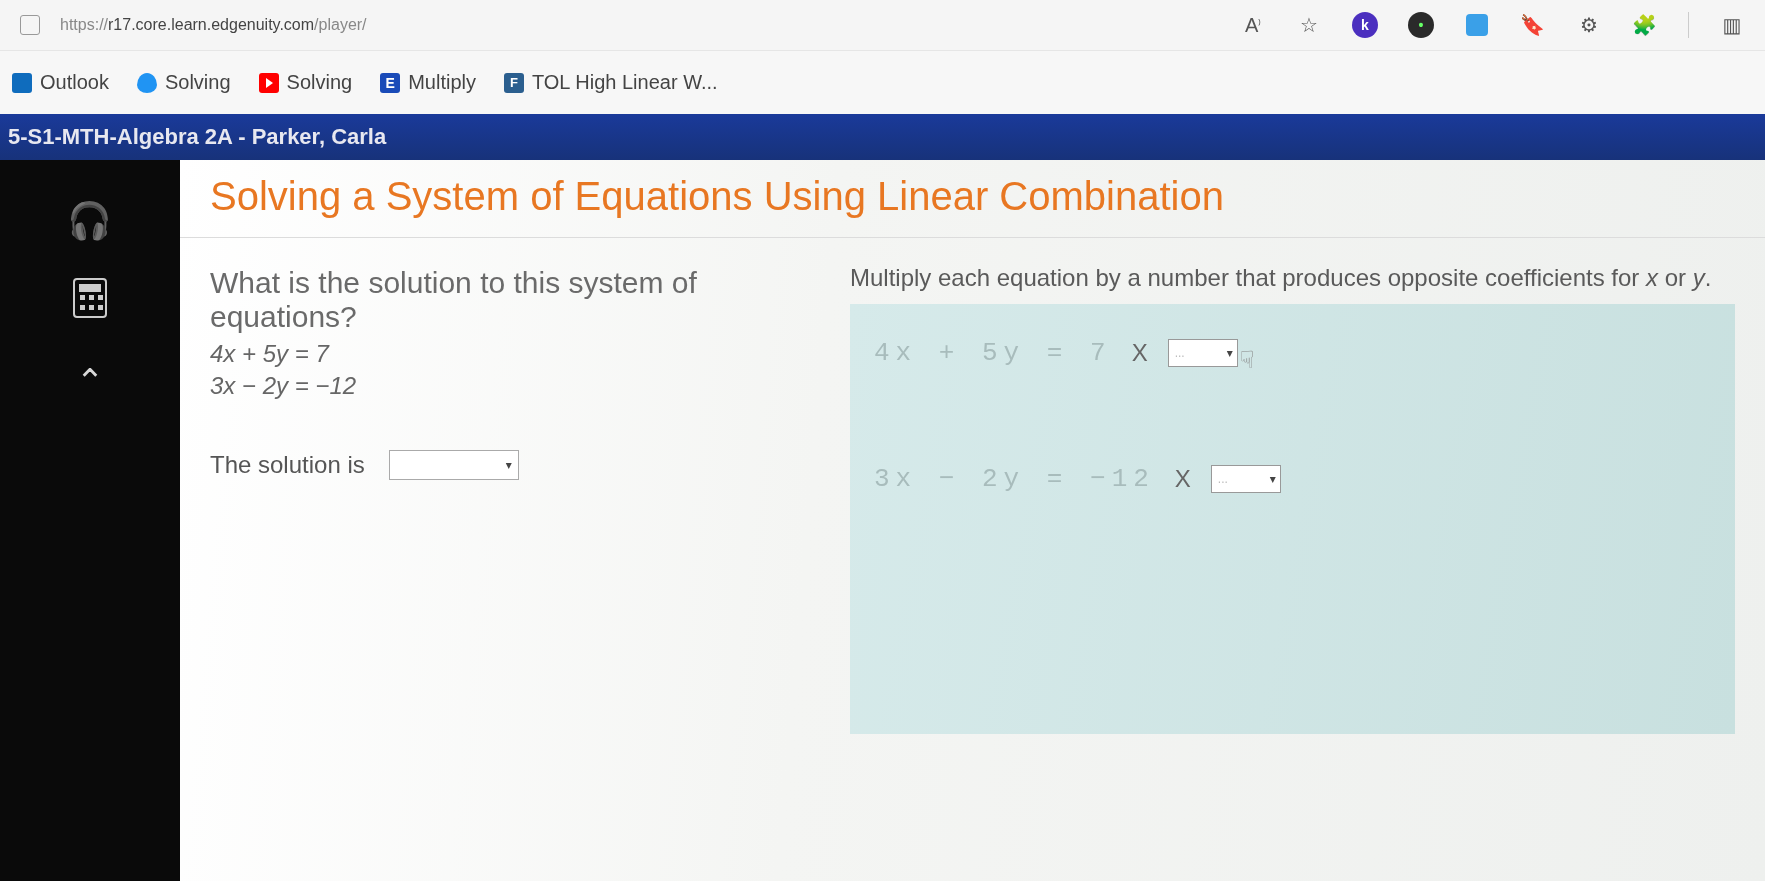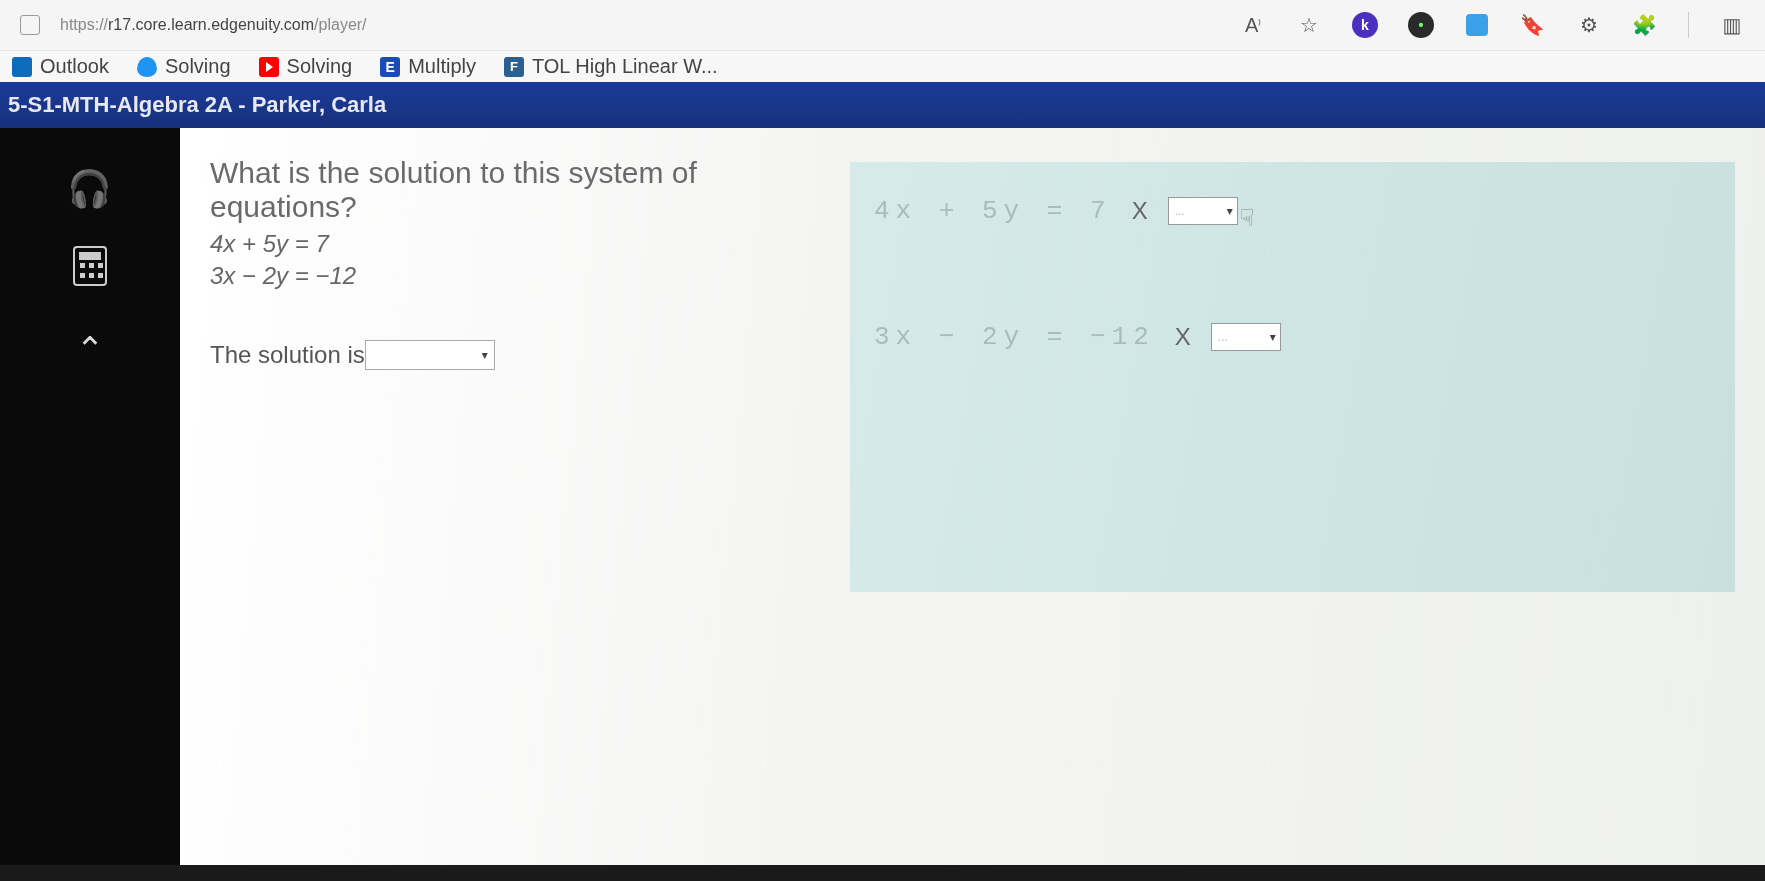--- a/index.html
+++ b/index.html
@@ -21,21 +21,21 @@
     .url-box-icon {
       width: 20px; height: 20px; border: 1px solid #999; border-radius: 3px;
     }
     .url-text { color: #888; font-size: 16px; }
     .url-text .dark { color: #444; }
     .chrome-right { margin-left: auto; display: flex; align-items: center; gap: 30px; }
     .chrome-icon { width: 26px; height: 26px; display: flex; align-items: center; justify-content: center; font-size: 20px; color: #555; }
     .circ { border-radius: 50%; width: 26px; height: 26px; display:flex; align-items:center; justify-content:center; color:#fff; font-size:14px; font-weight:bold;}
     .bookmarks-bar {
       background: #f7f7f7;
-      height: 32px;
+      height: 64px;
       display: flex;
       align-items: center;
       padding: 0 12px;
       gap: 28px;
       border-top: 1px solid #e6e6e6;
     }
     .bm-item { display: flex; align-items: center; gap: 8px; color: #444; font-size: 20px; }
     .bm-icon { width: 20px; height: 20px; border-radius: 3px; }
     .course-bar {
       background: #1e3a8a;
@@ -82,21 +82,21 @@
       flex: 1;
     }
     .left-col {
       width: 660px;
       padding: 28px 30px;
       color: #555;
       font-size: 24px;
     }
     .left-col .question { color: #6a6a6a; margin-bottom: 6px; font-size: 30px;}
     .left-col .eq { font-style: italic; color: #666; font-size: 24px; margin-top: 4px; }
-    .sol-row { margin-top: 50px; display:flex; align-items:center; gap: 0;}
+    .sol-row { margin-top: 50px; display:flex; align-items:center; gap: 24px;}
     .sol-select {
       width: 130px; height: 30px; border: 1px solid #aaa; background: #fff;
       display: inline-flex; align-items: center; justify-content: flex-end; padding-right: 6px;
     }
     .right-col {
       flex: 1;
       padding: 24px 30px 20px 10px;
       color: #555;
     }
     .right-instr { font-size: 24px; color: #5a5a5a; line-height: 1.35; }
@@ -187,34 +187,38 @@
         <span style="position:absolute;bottom:6px;left:23px;width:5px;height:5px;background:#ccc;"></span>
         <span style="position:absolute;bottom:16px;left:5px;width:5px;height:5px;background:#ccc;"></span>
         <span style="position:absolute;bottom:16px;left:14px;width:5px;height:5px;background:#ccc;"></span>
         <span style="position:absolute;bottom:16px;left:23px;width:5px;height:5px;background:#ccc;"></span>
       </span>
     </div>
     <div class="rail-icon" style="font-size:34px;">⌃</div>
   </div>
 
   <div class="content-panel">
+    <div class="lesson-title">Solving a System of Equations Using Linear Combination</div>
     <div class="two-col">
       <div class="left-col">
         <div class="question">What is the solution to this system of equations?</div>
         <div class="eq">4x + 5y = 7</div>
         <div class="eq">3x − 2y = −12</div>
         <div class="sol-row">
           <span>The solution is</span>
           <div class="sol-select">
             <span class="chev">▾</span>
           </div>
         </div>
       </div>
 
       <div class="right-col">
+        <div class="right-instr">
+          <span>Multiply each equation by a number that produces opposite coefficients for </span><span class="it">x</span><span> or </span><span class="it">y</span><span>.</span>
+        </div>
         <div class="work-box">
           <div class="eq-row">
             <span class="eq-ghost">4x + 5y = 7</span>
             <span class="times">X</span>
             <div class="mult-select">
               <span style="color:#bbb;font-size:12px;margin-right:auto;margin-left:6px;">...</span>
               <span class="chev">▾</span>
             </div>
             <span class="cursor-hand" style="position:static;margin-left:-18px;margin-top:14px;">☟</span>
           </div>

